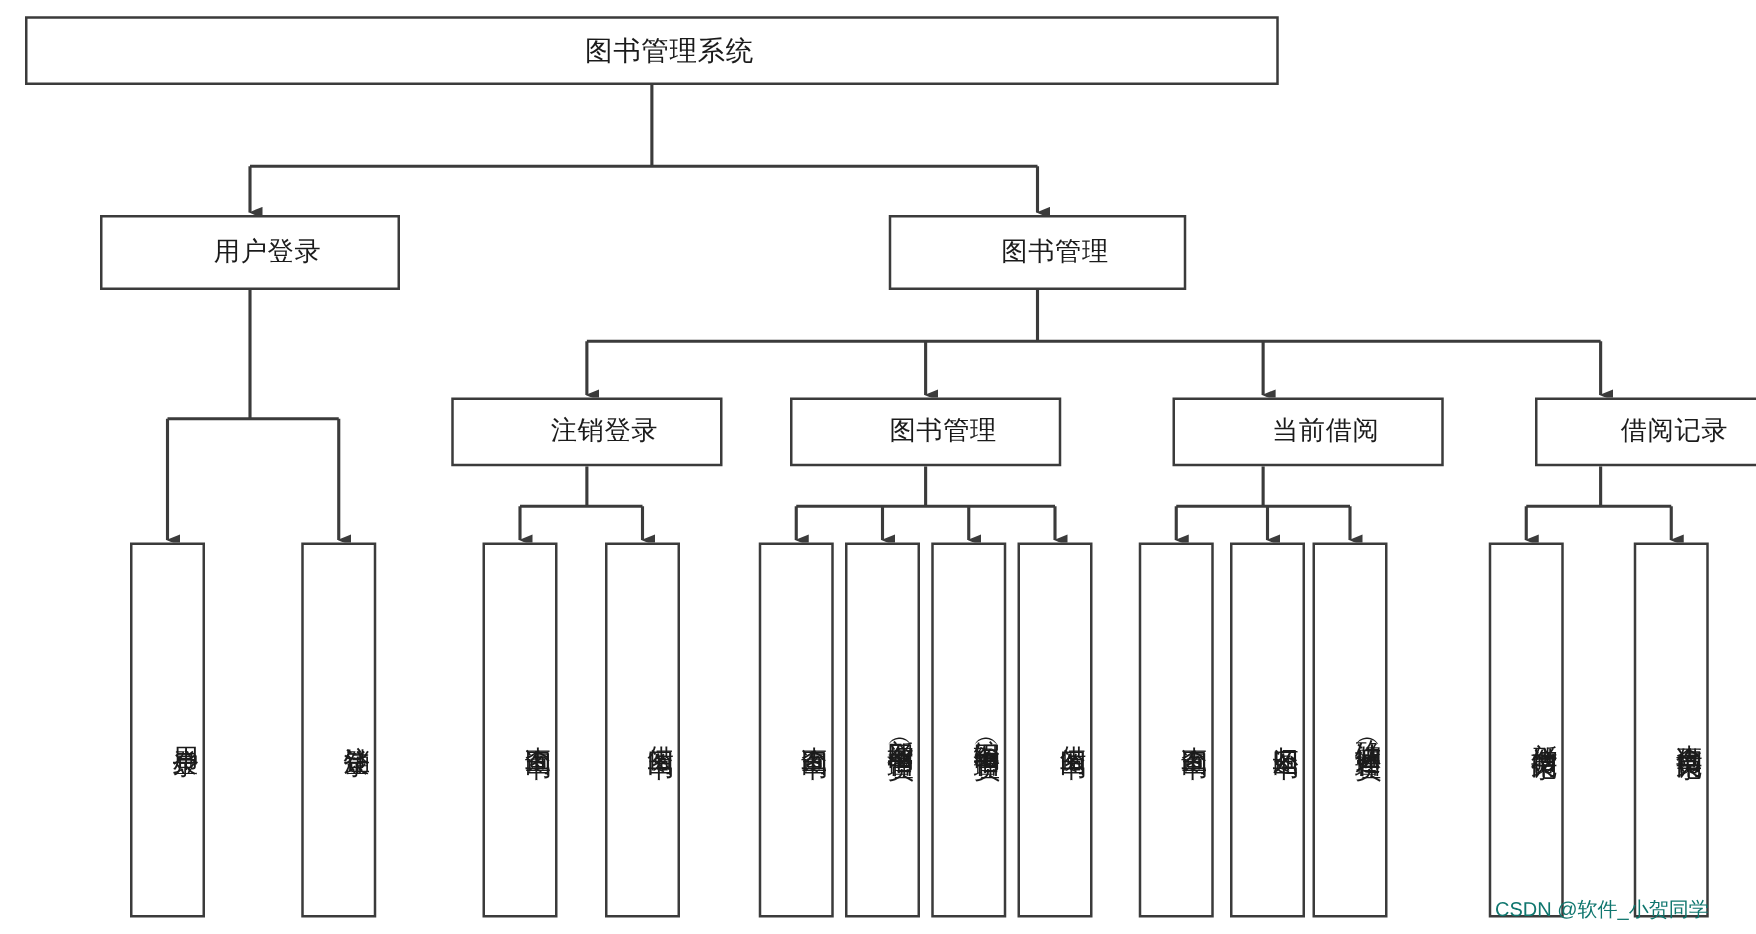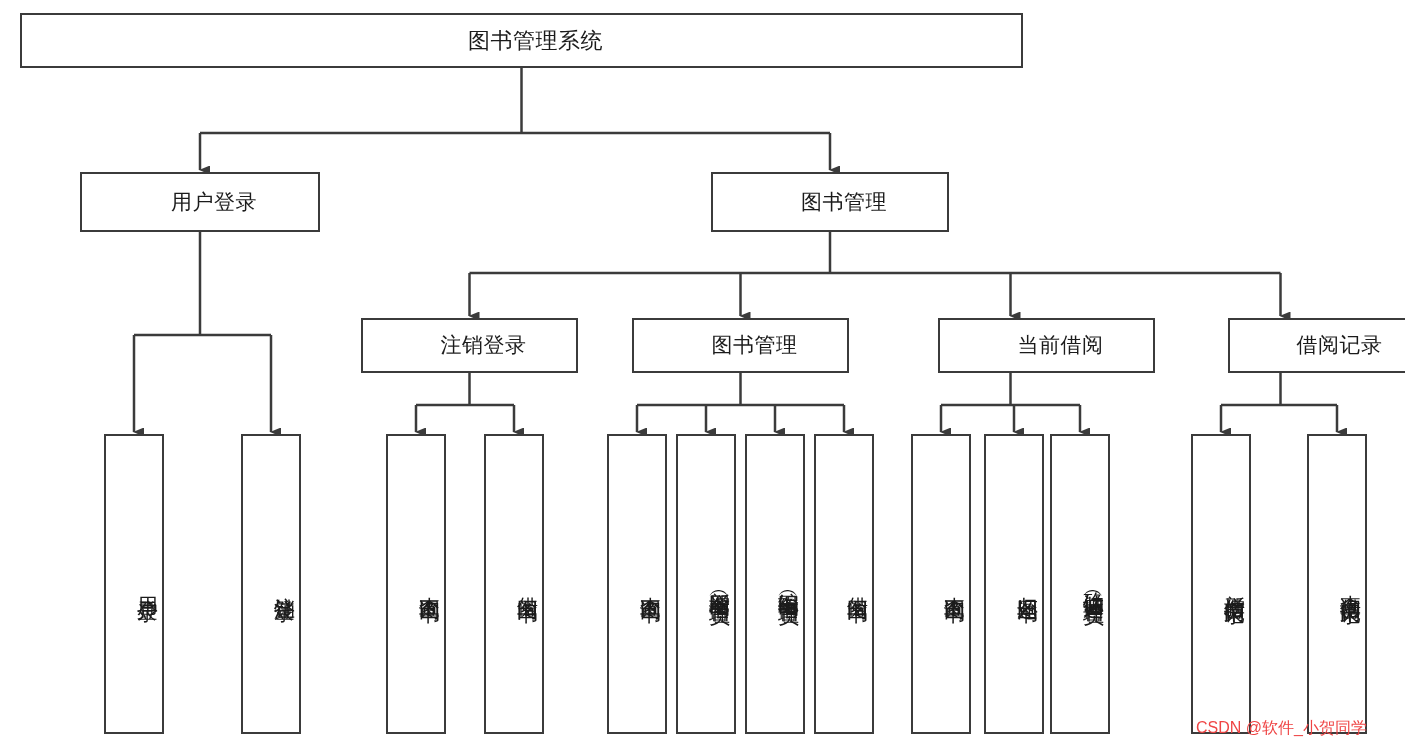--- a/index.html
+++ b/index.html
@@ -162,14 +162,14 @@
       <div class="node vertical" style="left: 1050px; top: 434px; width: 60px; height: 300px;">
         <span class="label">确认归还（管理员）</span>
       </div>
       <div class="node vertical" style="left: 1191px; top: 434px; width: 60px; height: 300px;">
         <span class="label">新增借阅记录</span>
       </div>
       <div class="node vertical" style="left: 1307px; top: 434px; width: 60px; height: 300px;">
         <span class="label">查询借阅记录</span>
       </div>
     </div>
-  <div class="watermark" style="left: 1196px; top: 718px; color: #ef4444;">CSDN @软件_小贺同学</div>
+  <div class="watermark" style="left: 1196px; top: 718px; color: #0f766e;">CSDN @软件_小贺同学</div>
 </div>
 
 </body></html>

